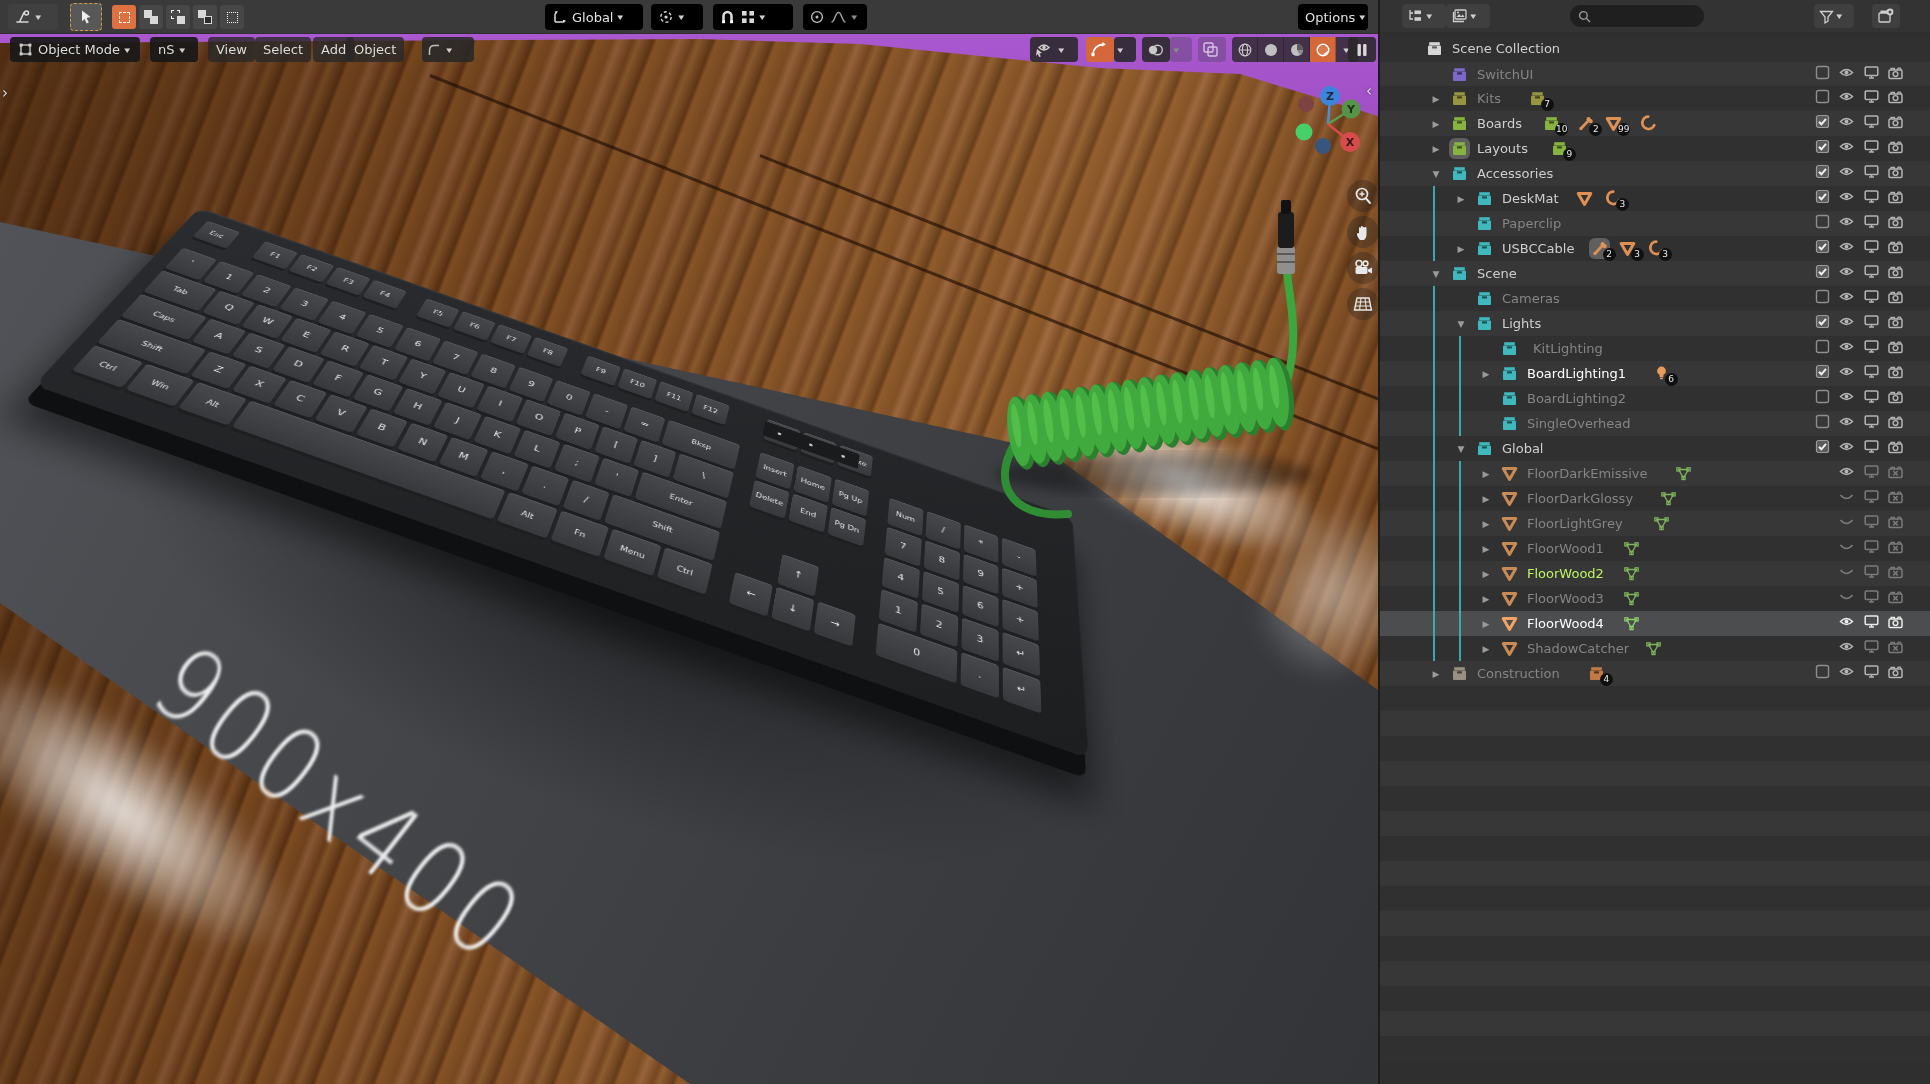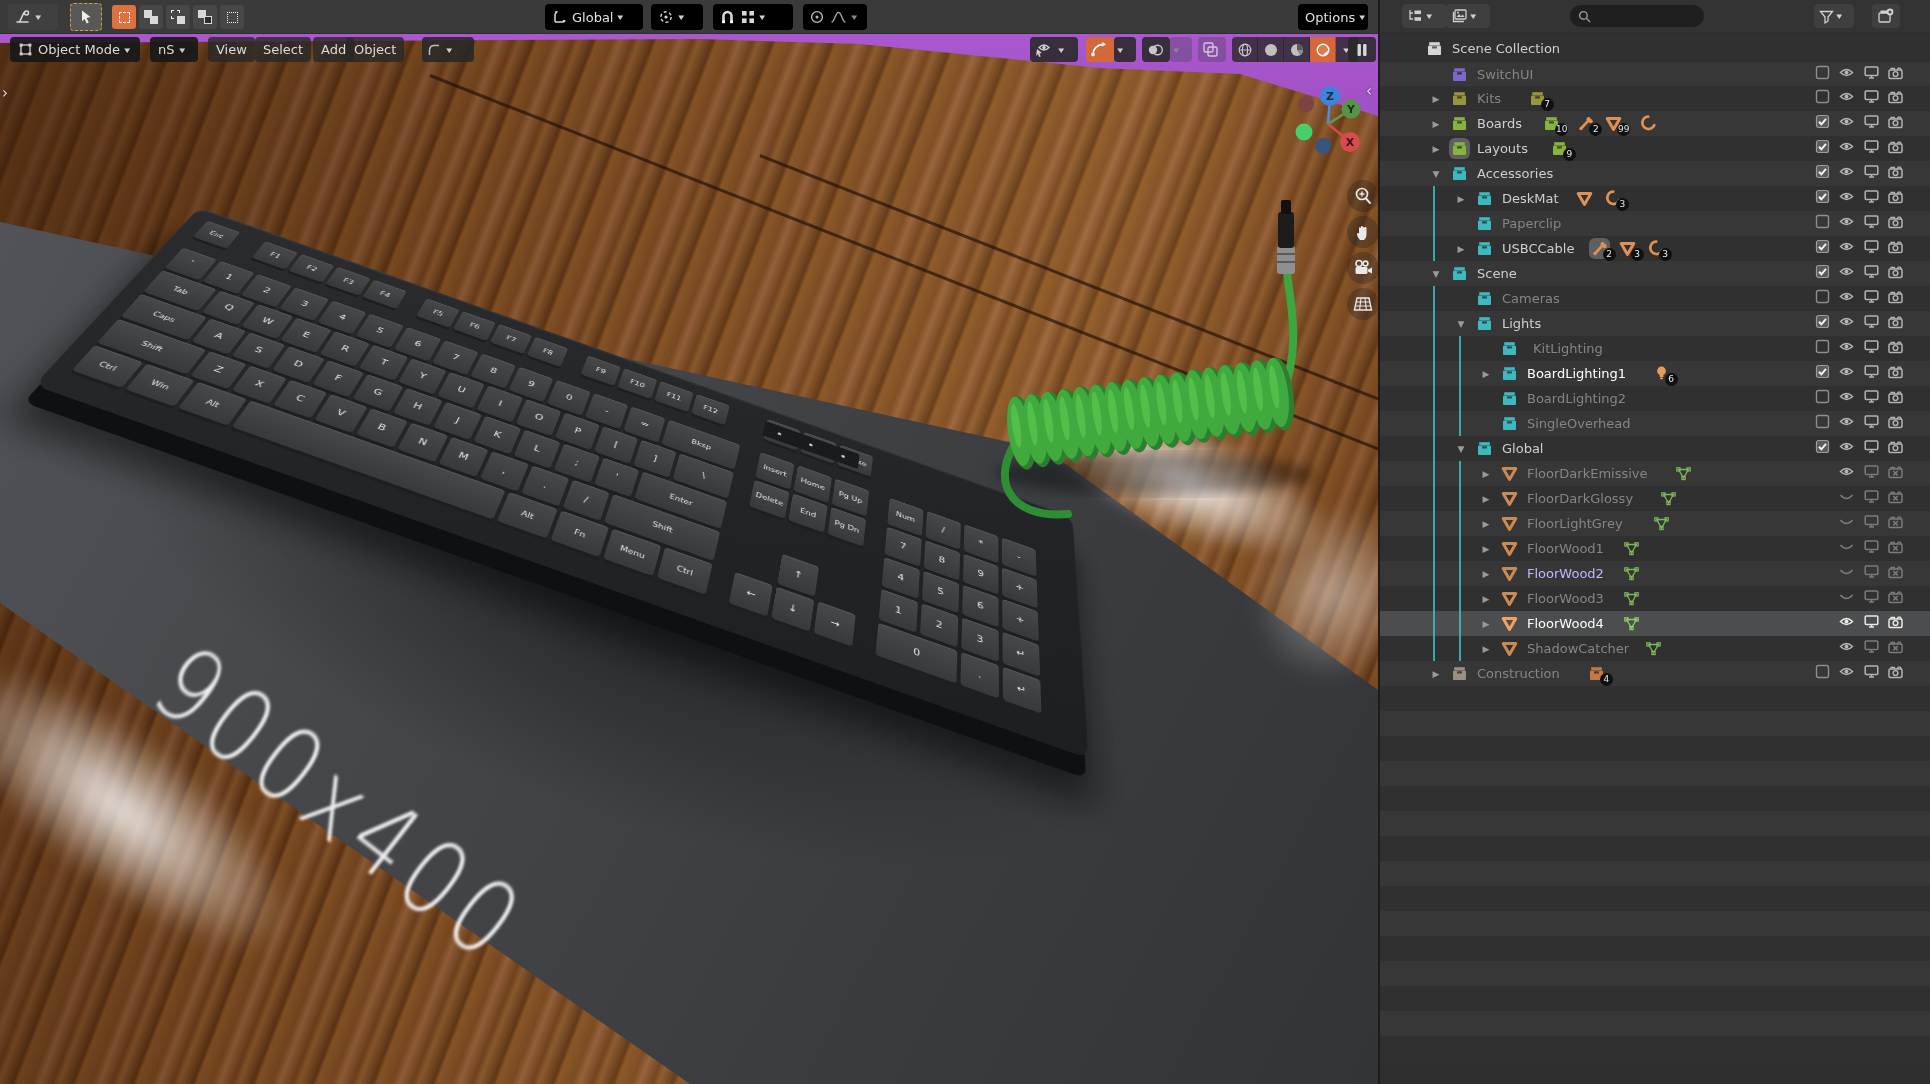--- a/index.html
+++ b/index.html
@@ -1403,21 +1403,21 @@
           </svg>
         </span>
       </div>
       <div class="orow" style="top: 561px; background: rgb(55, 55, 55);">
         <span class="expander" style="left: 99px;">▶</span>
         <span style="position: absolute; top: 4px; left: 121px; width: 17px; height: 17px;">
           <svg width="17" height="17" viewBox="0 0 17 17">
             <path d="M2.2 3.6h12.6L8.5 14.4Z" fill="none" stroke="#c98a55" stroke-width="3" stroke-linejoin="round"></path>
           </svg>
         </span>
-        <span class="rlabel" style="left: 147px; color: #c4b5fd;">FloorWood2</span>
+        <span class="rlabel" style="left: 147px; color: #bef264;">FloorWood2</span>
         <span class="obadge" style="position: absolute; top: 4px; left: 243px;">
           <svg width="17" height="17" viewBox="0 0 17 17">
             <path d="M3.5 4.5h10L8.5 13Z" fill="none" stroke="#7fb65c" stroke-width="1.3"></path>
             <rect x="1.8" y="2.8" width="3.2" height="3.2" fill="none" stroke="#7fb65c" stroke-width="1.2"></rect>
             <rect x="12" y="2.8" width="3.2" height="3.2" fill="none" stroke="#7fb65c" stroke-width="1.2"></rect>
             <rect x="6.9" y="11.4" width="3.2" height="3.2" fill="none" stroke="#7fb65c" stroke-width="1.2"></rect>
           </svg>
         </span>
         <span class="rico" style="left: 458px;">
           <svg width="17" height="17" viewBox="0 0 17 17">

